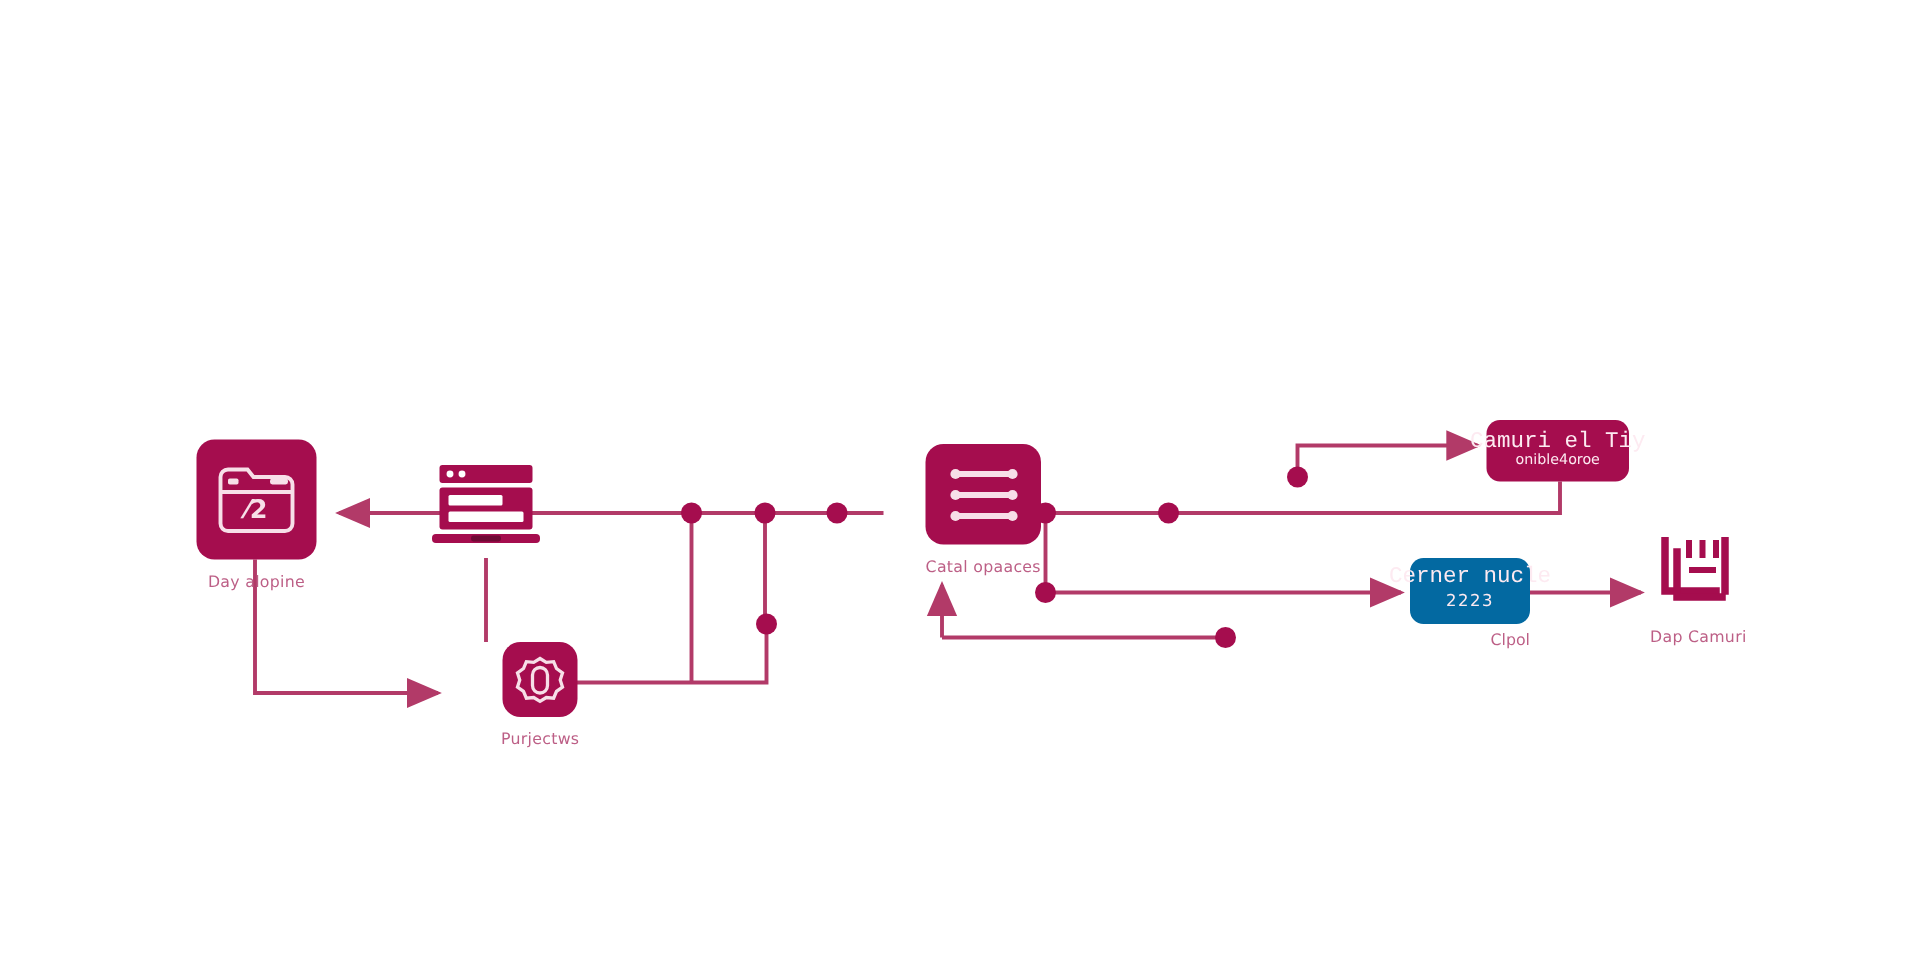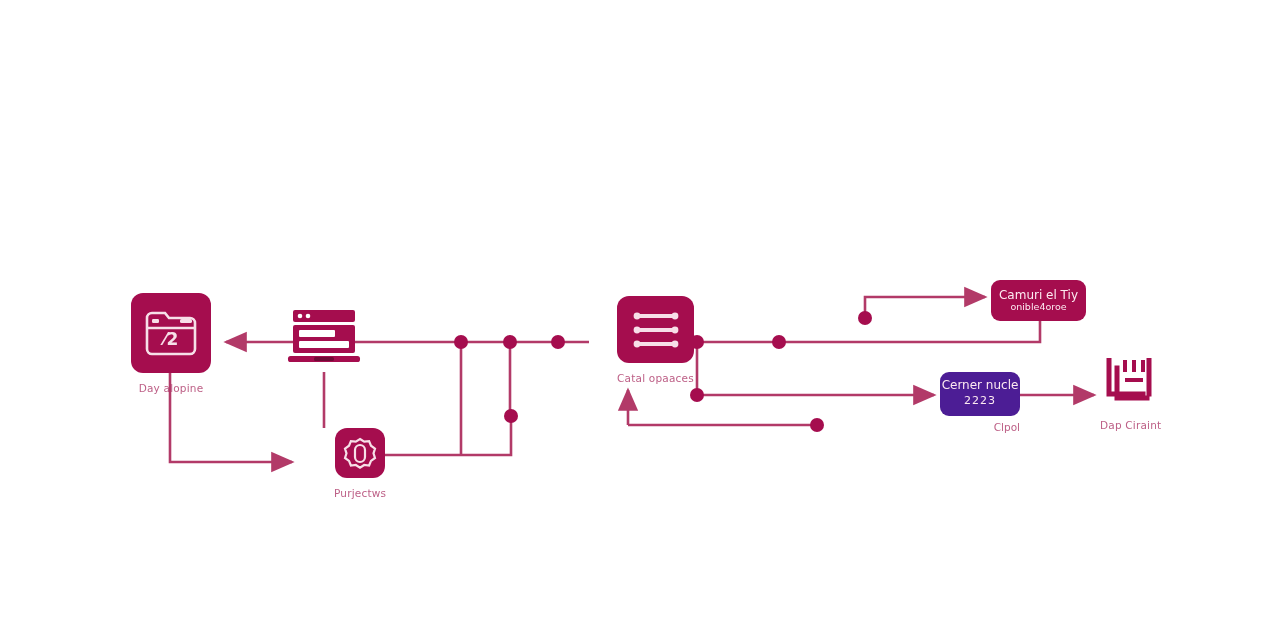--- a/index.html
+++ b/index.html
@@ -45,24 +45,25 @@
     position: absolute;
     border-radius: 9px;
     display: flex;
     flex-direction: column;
     align-items: center;
     justify-content: center;
     text-align: center;
     color: #fdeaf1;
   }
   .badge-line1 {
-    font-size: 12px;
+    font-size: 15px;
     line-height: 12px;
     filter: blur(0.5px);
     white-space: nowrap;
+    font-family: Liberation Mono, monospace;
   }
   .badge-line2 {
     font-size: 9.5px;
     line-height: 12px;
     filter: blur(0.5px);
     white-space: nowrap;
   }
   .badge-big {
     font-size: 11px;
     line-height: 19px;
@@ -200,25 +201,25 @@
 <div class="node" style="left:1100px; top:358px;">
   <svg width="56" height="52" viewBox="0 0 56 52">
     <path d="M6,2 v34 h34" fill="none" stroke="#a50d4e" stroke-width="5" stroke-linecap="square"></path>
     <path d="M14,10 v30 h30" fill="none" stroke="#a50d4e" stroke-width="5" stroke-linecap="square"></path>
     <path d="M22,2 v12" fill="none" stroke="#a50d4e" stroke-width="4"></path>
     <path d="M31,2 v12" fill="none" stroke="#a50d4e" stroke-width="4"></path>
     <path d="M40,2 v12" fill="none" stroke="#a50d4e" stroke-width="4"></path>
     <path d="M46,2 v34" fill="none" stroke="#a50d4e" stroke-width="5" stroke-linecap="square"></path>
     <path d="M22,22 h18" fill="none" stroke="#a50d4e" stroke-width="4"></path>
   </svg>
-  <div class="node-label" style="color:#b8537d;">Dap Ciraint</div>
+  <div class="node-label" style="color:#b8537d;">Dap Camuri</div>
 </div>
 
 <div class="badge" style="left:991px; top:280px; width:95px; height:41px; background:#a50d4e;">
   <div class="badge-line1">Camuri el Tiy</div>
   <div class="badge-line2">onible4oroe</div>
 </div>
 
-<div class="badge" style="left:940px; top:372px; width:80px; height:44px; background:#4c1d95;">
+<div class="badge" style="left:940px; top:372px; width:80px; height:44px; background:#0369a1;">
   <div class="badge-line1">Cerner nucle</div>
   <div class="badge-big">2223</div>
 </div>
 <div class="badge-caption" style="left:940px; top:421px; width:80px; color:#b8537d;text-align:right;">Clpol</div>
 
 </body></html>

